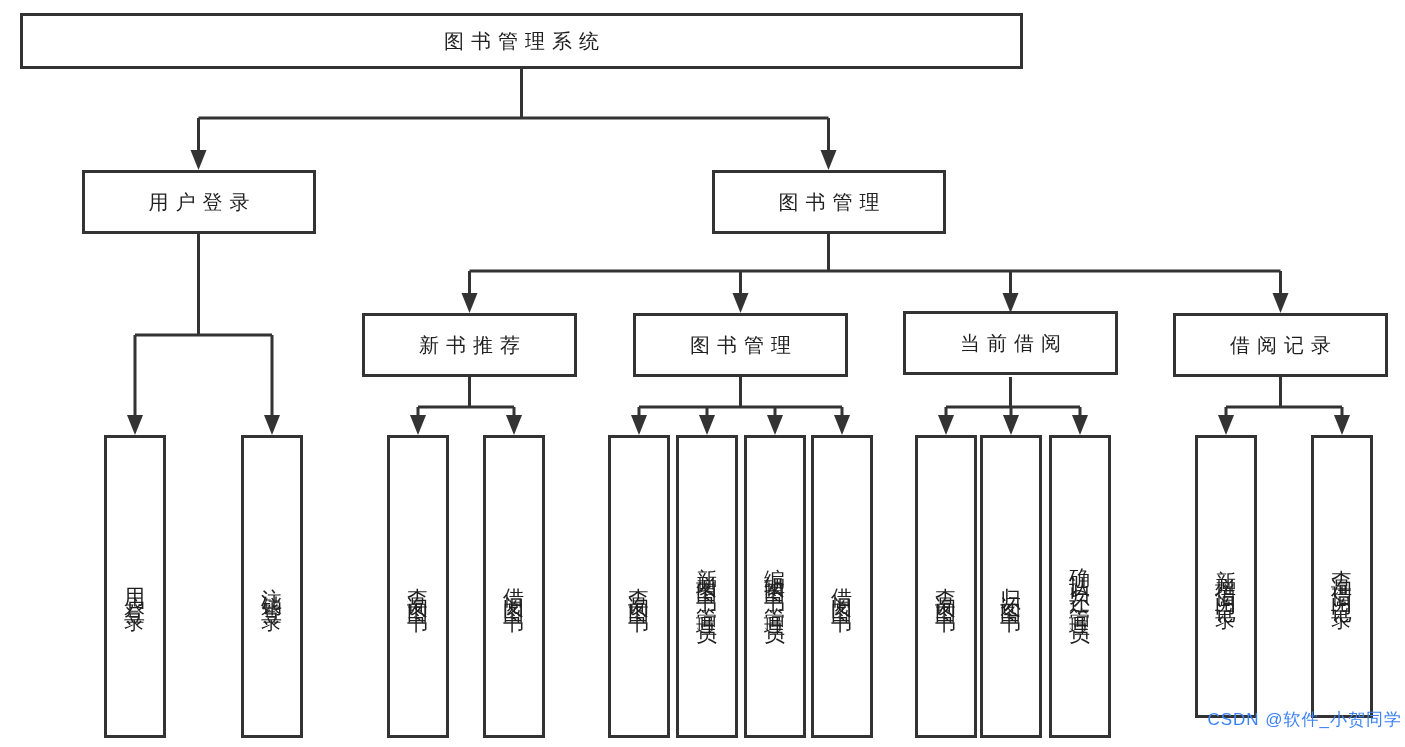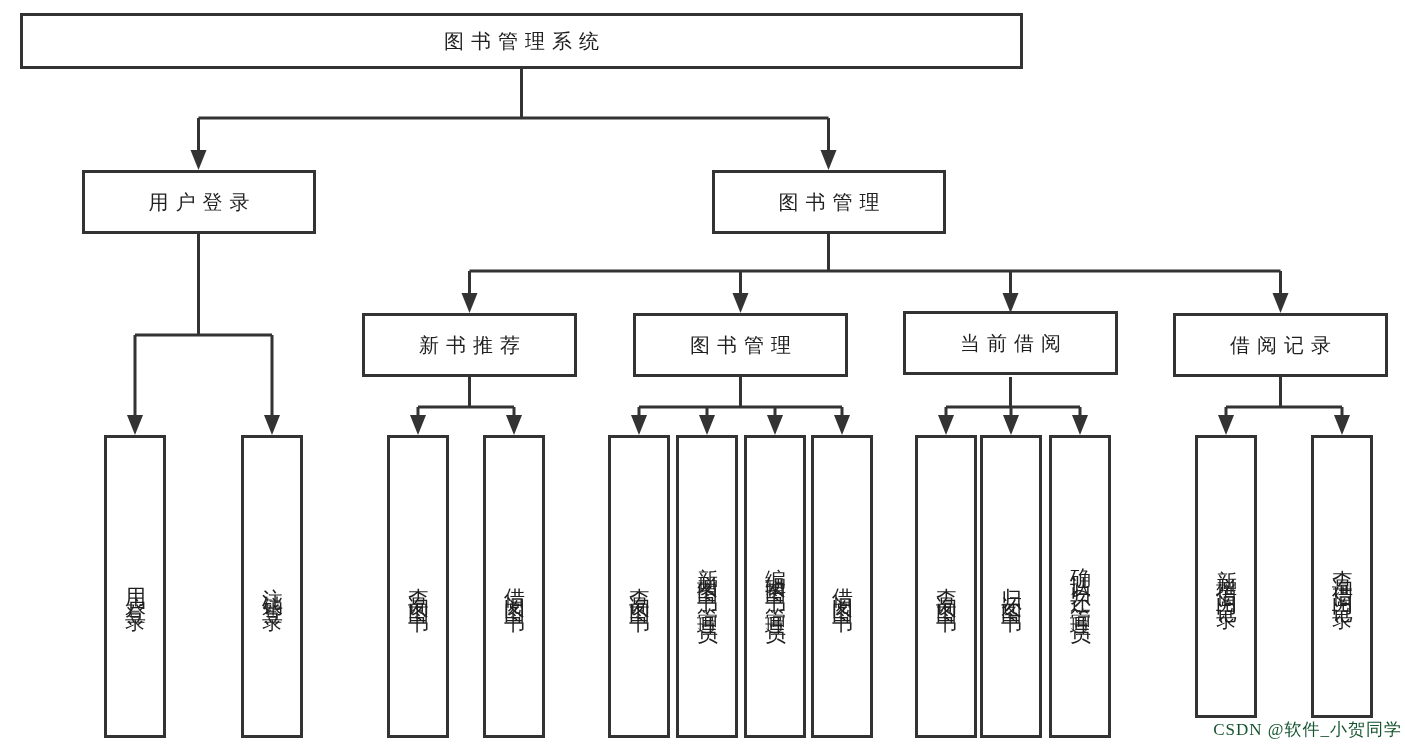--- a/index.html
+++ b/index.html
@@ -1,20 +1,20 @@
 <!DOCTYPE html>
 <html><head>
 <meta charset="utf-8">
 <style>
   html,body{margin:0;padding:0;background:#ffffff;}
   #stage{
     position:relative;
     width:1405px;height:747px;
     background:#ffffff;
-    font-family:Liberation Serif, serif;
+    font-family:Liberation Sans, sans-serif;
     overflow:hidden;
   }
   #connectors{position:absolute;left:0;top:0;}
   .node{
     position:absolute;
     box-sizing:border-box;
     border:3px solid #333333;
     background:#ffffff;
     display:flex;align-items:center;justify-content:center;
     color:#1f1f1f;
@@ -28,24 +28,24 @@
   .vnode .vlabel{
     writing-mode:vertical-rl;
     text-orientation:mixed;
     font-size:21px;
     letter-spacing:8px;
     line-height:1;
     white-space:nowrap;
   }
   #watermark{
     position:absolute;
-    right:3px;bottom:6px;
+    right:3px;bottom:16px;
     font-size:17px;
     letter-spacing:1px;
-    color:#14532d;
+    color:#3b82f6;
     white-space:nowrap;
   }
 </style>
 </head>
 <body>
 
 <div id="stage">
 
   <svg id="connectors" width="1405" height="747" viewBox="0 0 1405 747">
     <g stroke="#333333" stroke-width="3" fill="none">

